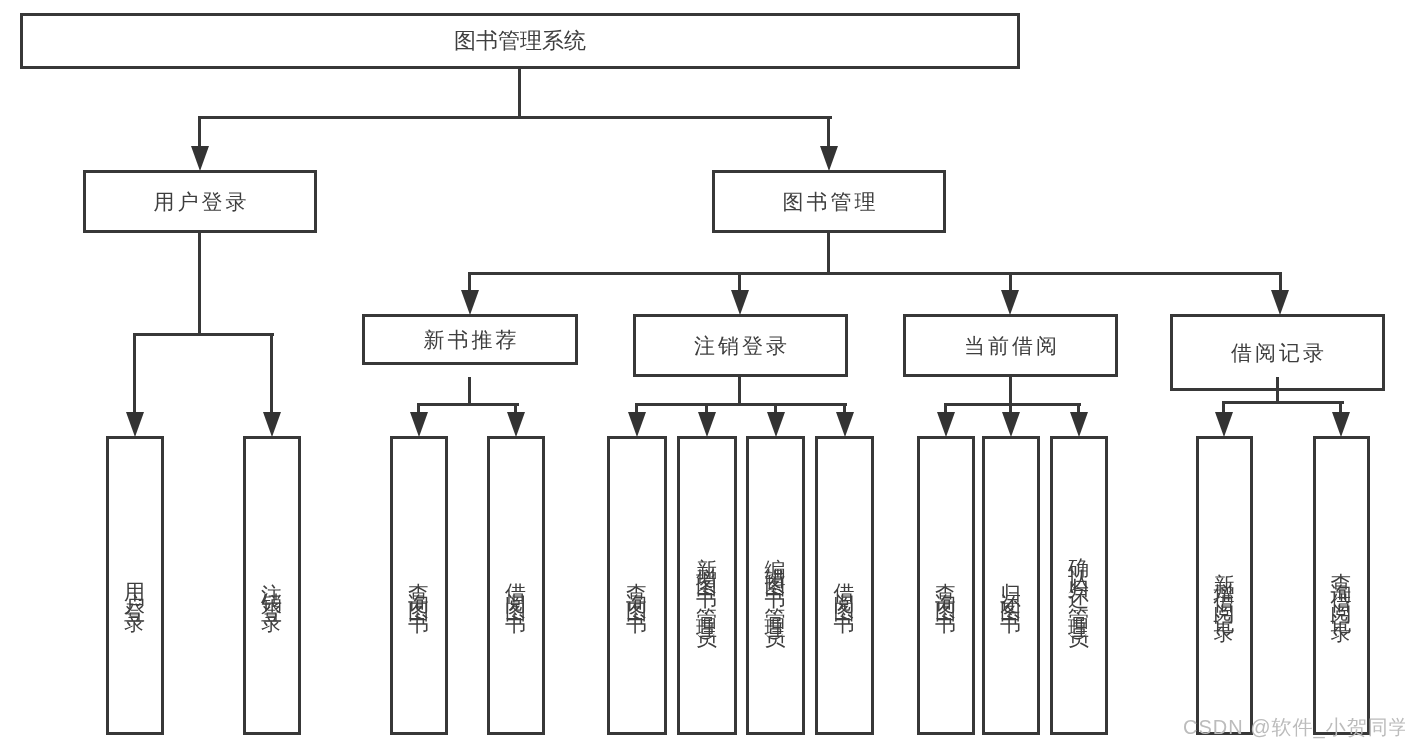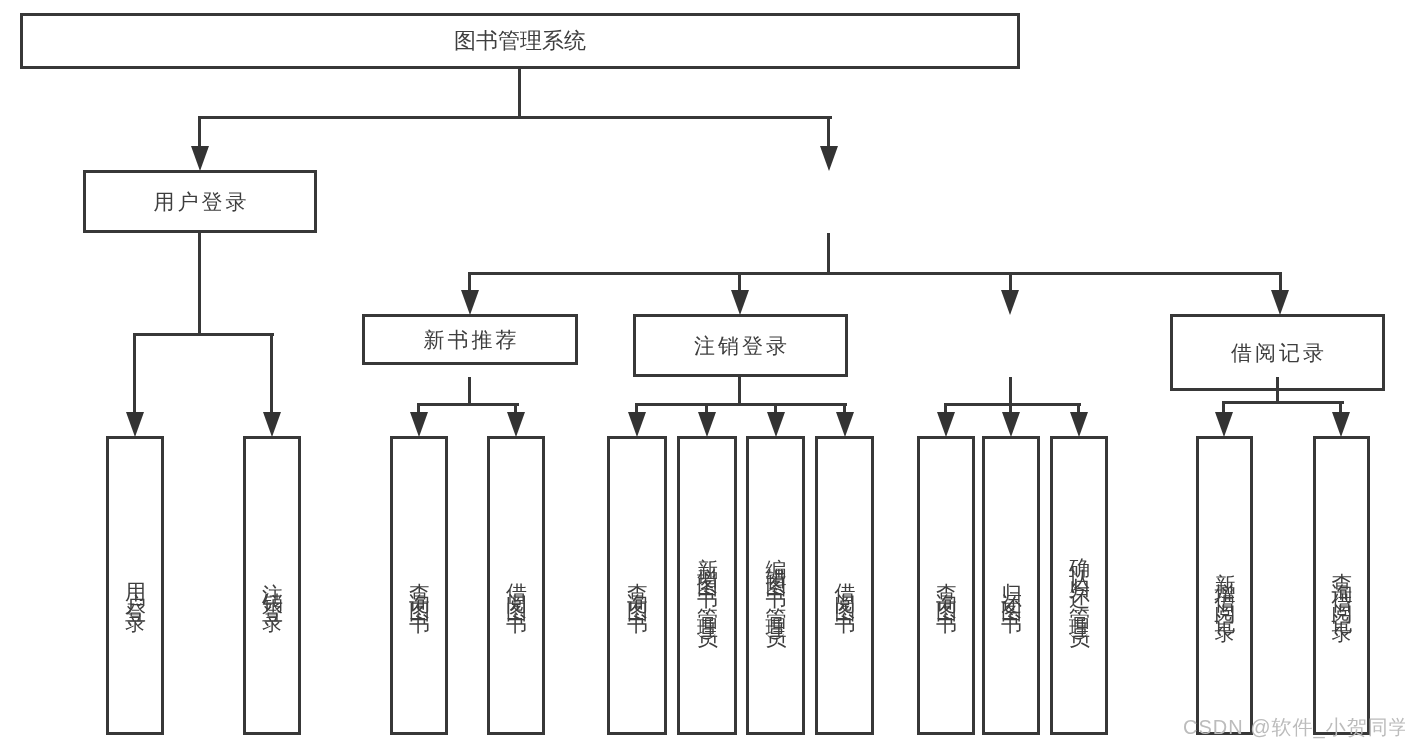--- a/index.html
+++ b/index.html
@@ -14,21 +14,20 @@
   }
   .box {
     position: absolute;
     border: 3px solid #383838;
     background: #ffffff;
     display: flex;
     align-items: center;
     justify-content: center;
     color: #3e3e3e;
     text-align: center;
-    font-family: Liberation Serif, serif;
   }
   .hlabel { font-size: 21px; letter-spacing: 3px; text-indent: 3px; white-space: nowrap; }
   .root-label { font-size: 22px; }
   .leaf {
     writing-mode: vertical-rl;
     text-orientation: mixed;
     font-size: 21px;
     letter-spacing: 10px;
     line-height: 1;
   }
@@ -53,23 +52,25 @@
   }
 </style>
 </head>
 <body>
 
 <div class="canvas">
 
   <div class="box root-label" style="left:20px; top:13px; width:1000px; height:56px;">图书管理系统</div>
 
   <div class="box hlabel" style="left:83px; top:170px; width:234px; height:63px;">用户登录</div>
+  <div class="box hlabel" style="left:712px; top:170px; width:234px; height:63px;">图书管理</div>
 
   <div class="box hlabel" style="left:362px; top:314px; width:216px; height:51px;">新书推荐</div>
   <div class="box hlabel" style="left:633px; top:314px; width:215px; height:63px;">注销登录</div>
+  <div class="box hlabel" style="left:903px; top:314px; width:215px; height:63px;">当前借阅</div>
   <div class="box hlabel" style="left:1170px; top:314px; width:215px; height:77px;">借阅记录</div>
 
   <div class="box leaf" style="left:106px; top:436px; width:58px; height:299px;">用户登录</div>
   <div class="box leaf" style="left:243px; top:436px; width:58px; height:299px;">注销登录</div>
 
   <div class="box leaf" style="left:390px; top:436px; width:58px; height:299px;">查询图书</div>
   <div class="box leaf" style="left:487px; top:436px; width:58px; height:299px;">借阅图书</div>
 
   <div class="box leaf" style="left:607px; top:436px; width:60px; height:299px;">查询图书</div>
   <div class="box leaf" style="left:677px; top:436px; width:60px; height:299px;">新增图书（管理员）</div>

